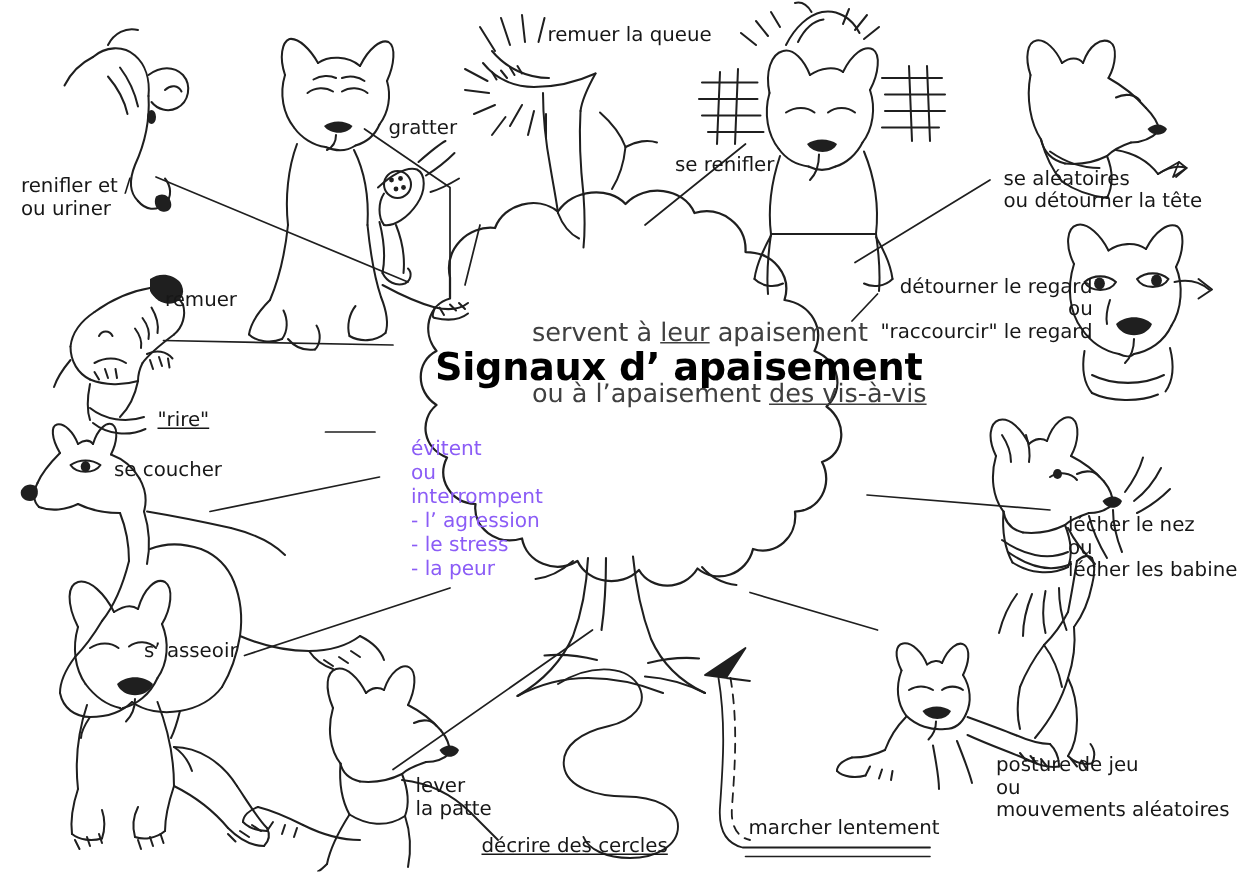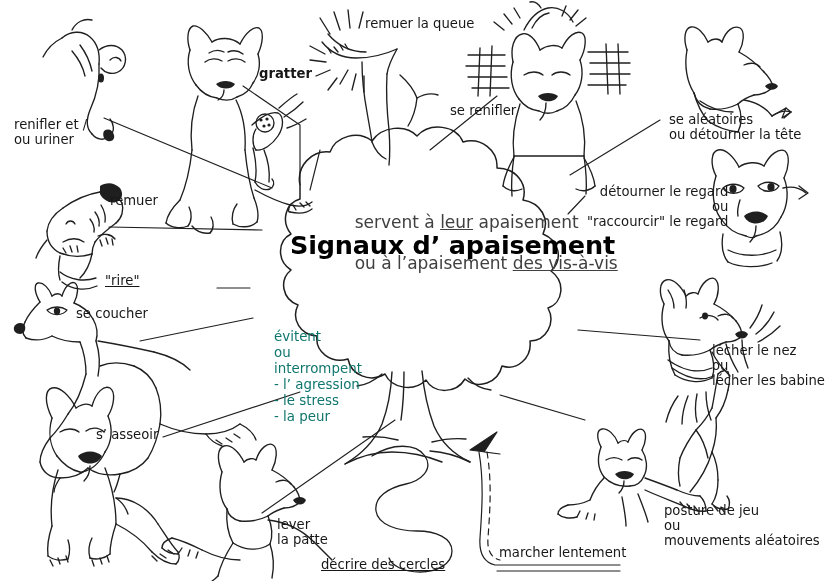--- a/index.html
+++ b/index.html
@@ -11,21 +11,21 @@
   #stage{position:absolute;inset:0;width:825px;height:581px;}
   svg{position:absolute;top:0;left:0;width:825px;height:581px;display:block;}
   .lbl{position:absolute;white-space:pre;line-height:1.12;color:#171717;}
   .s13{font-size:13.2px;}
   .title{
     position:absolute;white-space:pre;font-weight:bold;font-size:25.5px;
     letter-spacing:-0.2px;color:#000;
   }
   .subtitle{position:absolute;white-space:pre;font-size:19px;color:#111;}
   .ctxt{position:absolute;white-space:pre;font-size:17px;line-height:1.22;color:#404040;text-align:center;}
-  .clist{position:absolute;white-space:pre;font-size:13.4px;line-height:1.2;color:#0f766e;margin-top:37px;}
+  .clist{position:absolute;white-space:pre;font-size:13.4px;line-height:1.2;color:#8b5cf6;}
   .u{text-decoration:underline;text-underline-offset:1px;}
 </style>
 </head>
 <body>
 
 <div id="stage">
 
   <svg viewBox="0 0 825 581" xmlns="http://www.w3.org/2000/svg">
     <g fill="none" stroke="#1f1f1f" stroke-width="1.35" stroke-linecap="round" stroke-linejoin="round">
 
@@ -460,21 +460,21 @@
         <path d="M622 497 C624 508 626 518 626 526"></path>
         <path d="M638 494 C642 504 646 514 648 522"></path>
       </g>
 
     </g>
   </svg>
 
   <div class="lbl s13" style="left: 14px; top: 118px; white-space: pre;">renifler et /
 ou uriner</div>
 
-  <div class="lbl s13" style="left:259px;top:67px;font-weight:bold;">gratter</div>
+  <div class="lbl s13" style="left:259px;top:79px;">gratter</div>
 
   <div class="lbl s13" style="left:365px;top:17px;">remuer la queue</div>
 
   <div class="lbl s13" style="left:450px;top:104px;">se renifler</div>
 
   <div class="lbl s13" style="left: 669px; top: 113px; white-space: pre;">se aléatoires
 ou détourner la tête</div>
 
   <div class="lbl s13" style="left: 587px; top: 185px; text-align: right; white-space: pre;">détourner le regard
 ou

